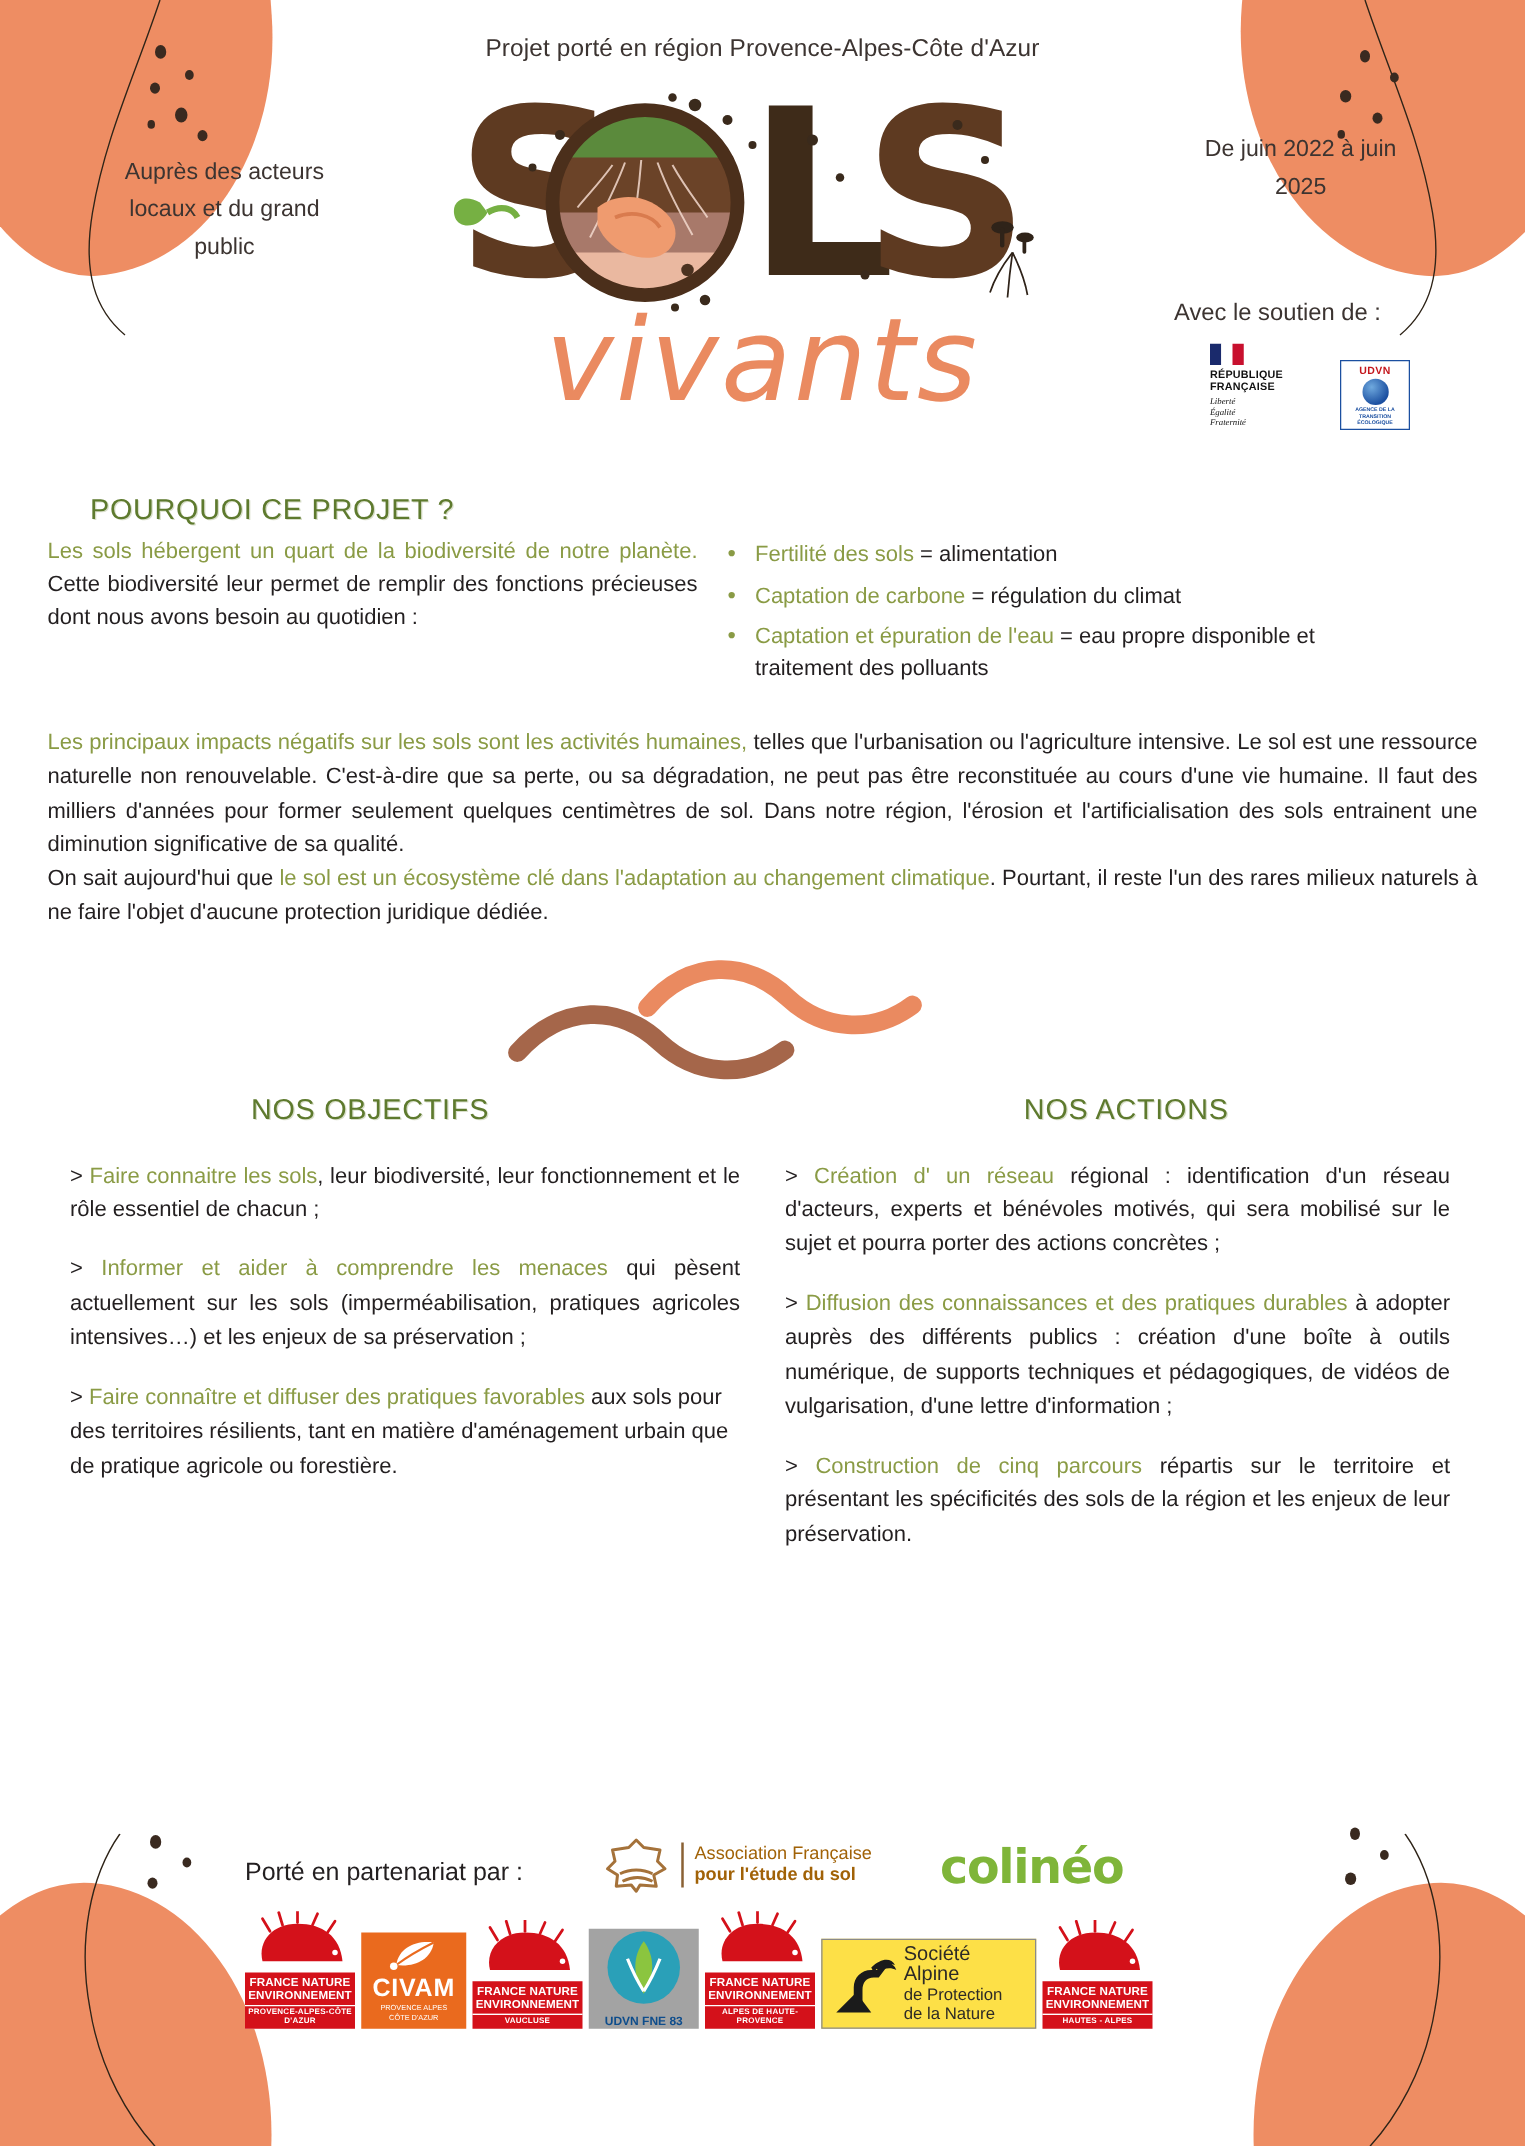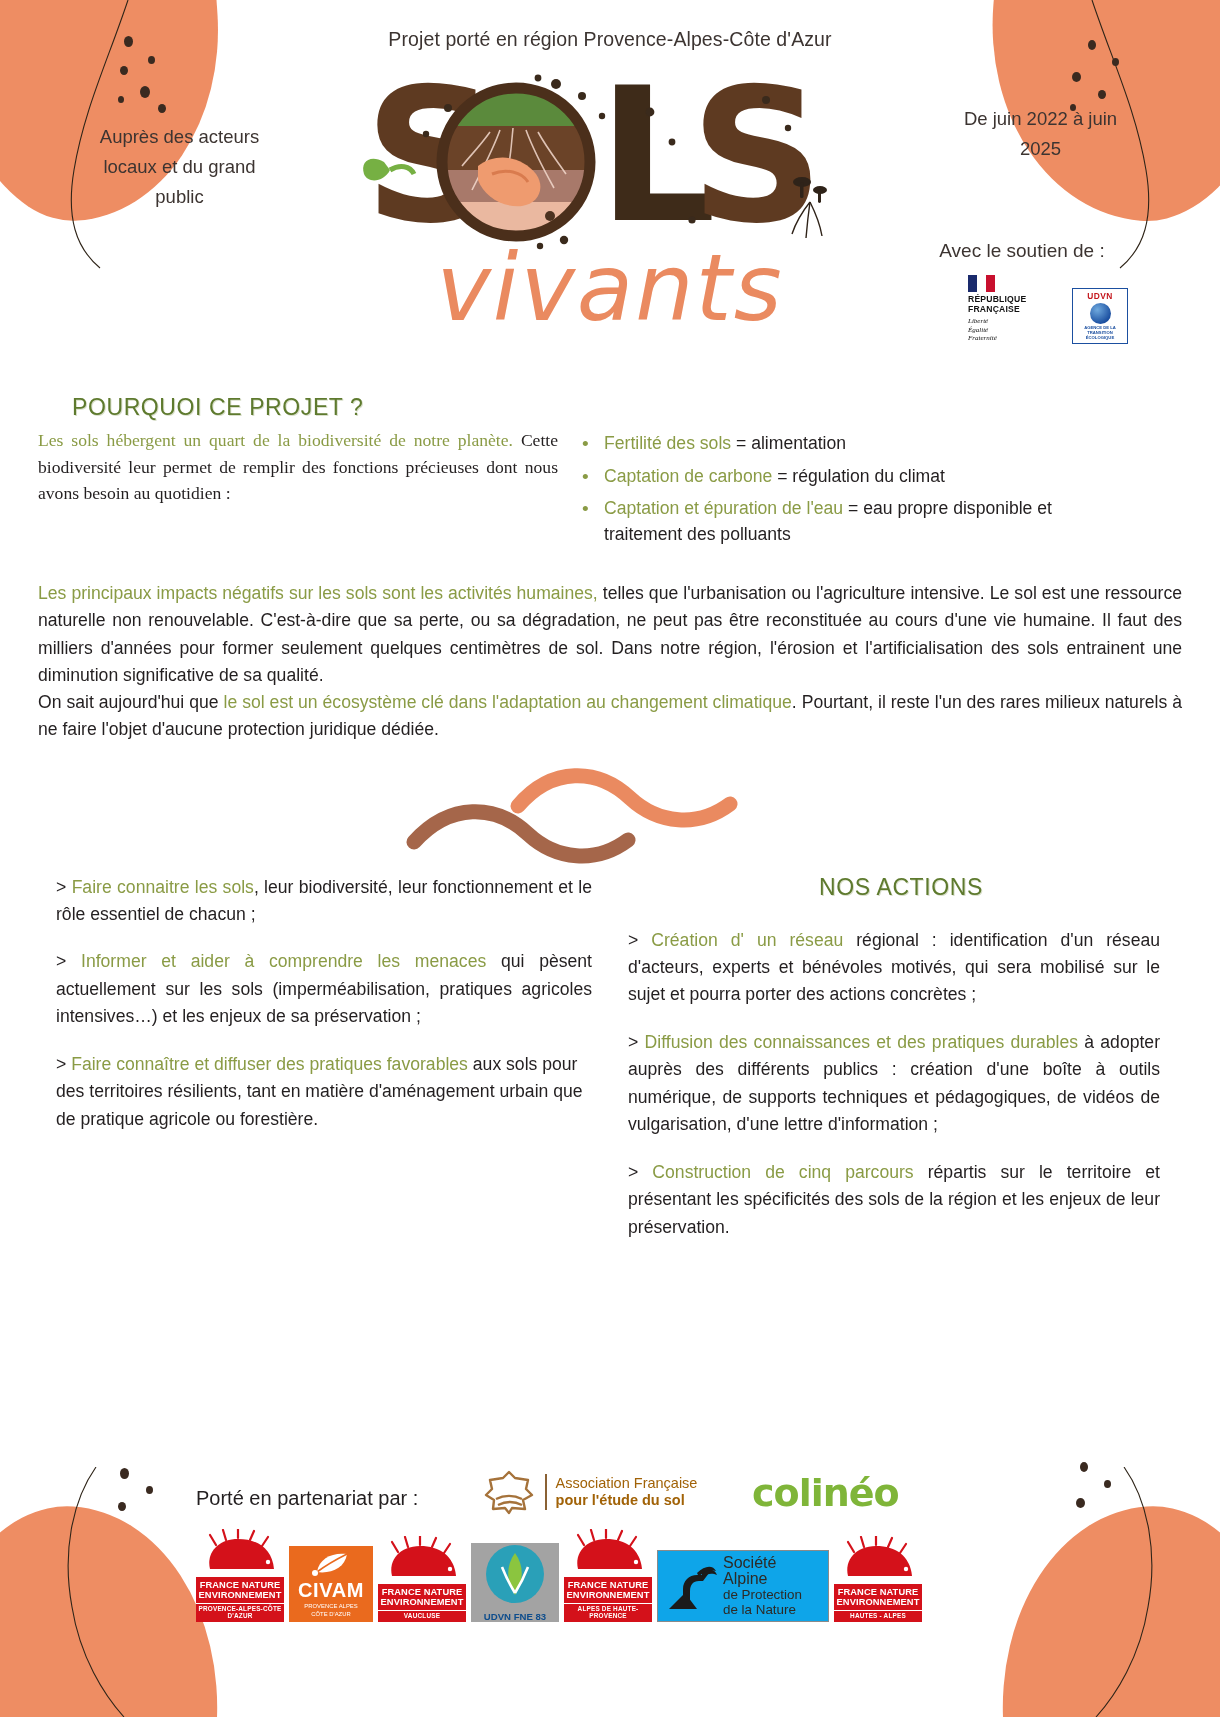--- a/index.html
+++ b/index.html
@@ -105,21 +105,21 @@
     text-shadow: 1px 1px 0 rgba(120,140,70,.28);
   }
   #why-title { margin: 22px 0 6px 34px; }
 
   .two-col { display: flex; gap: 18px; margin-top: 6px; }
   .col-left-why { width: 520px; }
   .col-right-why { width: 518px; padding-top: 4px; }
 
   p.para {
     font-size: 17.6px; line-height: 1.52; color: #231f20;
-    text-align: justify; margin-bottom: 15px; font-family: Liberation Serif, serif;
+    text-align: justify; margin-bottom: 15px;
   }
   .g { color: #8a9b45; }
 
   ul.kvlist { list-style: none; }
   ul.kvlist li {
     position: relative; padding-left: 28px; margin-bottom: 7px;
     font-size: 17.6px; line-height: 1.45; color: #231f20;
   }
   ul.kvlist li::before {
     content: "•"; position: absolute; left: 6px; top: -1px;
@@ -193,21 +193,21 @@
   .civam .name {
     font-weight: bold; font-size: 20px; letter-spacing: .6px; line-height: 1;
   }
   .civam .sub { font-size: 5.9px; line-height: 1.22; margin-top: 3px; }
   .udvn {
     width: 88px; text-align: center; background: #a3a3a3;
   }
   .udvn .disc { margin: 0 auto; }
   .udvn .nm { font-size: 9.6px; font-weight: bold; color: #0e4d8c; margin-top: 2px; }
   .sapn {
-    width: 172px; border: 1.3px solid #8a8a8a; background: #0ea5e9;
+    width: 172px; border: 1.3px solid #8a8a8a; background: #fde047;
     display: flex; align-items: center; padding: 4px 5px; gap: 4px;
   }
   .sapn .txt {
     font-size: 13.4px; line-height: 1.06; color: #2d2a26;
   }
   .sapn .txt .l1 { font-size: 16px; }
 </style>
 </head>
 <body>
 
@@ -369,20 +369,21 @@
       <p><span>On sait aujourd'hui que </span><span class="g">le sol est un écosystème clé dans l'adaptation au changement climatique</span><span>. Pourtant, il reste l'un des rares milieux naturels à ne faire l'objet d'aucune protection juridique dédiée.</span></p>
     </div>
 
     <svg class="worms" width="420" height="110" viewBox="0 0 420 110">
       <path d="M118 46 C 152 6, 198 8, 230 38 C 258 64, 298 68, 330 44" fill="none" stroke="#ea8a60" stroke-width="15" stroke-linecap="round"></path>
       <path d="M14 82 C 50 42, 96 44, 128 74 C 156 100, 196 104, 228 80" fill="none" stroke="#a5664a" stroke-width="15" stroke-linecap="round"></path>
     </svg>
 
     <div class="oa">
       <div class="oa-col left">
+        <div class="oa-head sec-title">NOS OBJECTIFS</div>
         <div class="oa-body">
           <p class="oa-item"><span class="arrow">&gt; </span><span class="g">Faire connaitre les sols</span><span>, leur biodiversité, leur fonctionnement et le rôle essentiel de chacun ;</span></p>
           <p class="oa-item"><span class="arrow">&gt; </span><span class="g">Informer et aider à comprendre les menaces</span><span> qui pèsent actuellement sur les sols (imperméabilisation, pratiques agricoles intensives…) et les enjeux de sa préservation ;</span></p>
           <p class="oa-item" style="text-align:left"><span class="arrow">&gt; </span><span class="g">Faire connaître et diffuser des pratiques favorables</span><span> aux sols pour des territoires résilients, tant en matière d'aménagement urbain que de pratique agricole ou forestière.</span></p>
         </div>
       </div>
       <div class="oa-col right">
         <div class="oa-head sec-title">NOS ACTIONS</div>
         <div class="oa-body">
           <p class="oa-item"><span class="arrow">&gt; </span><span class="g">Création d' un réseau</span><span> régional : identification d'un réseau d'acteurs, experts et bénévoles motivés, qui sera mobilisé sur le sujet et pourra porter des actions concrètes ;</span></p>

